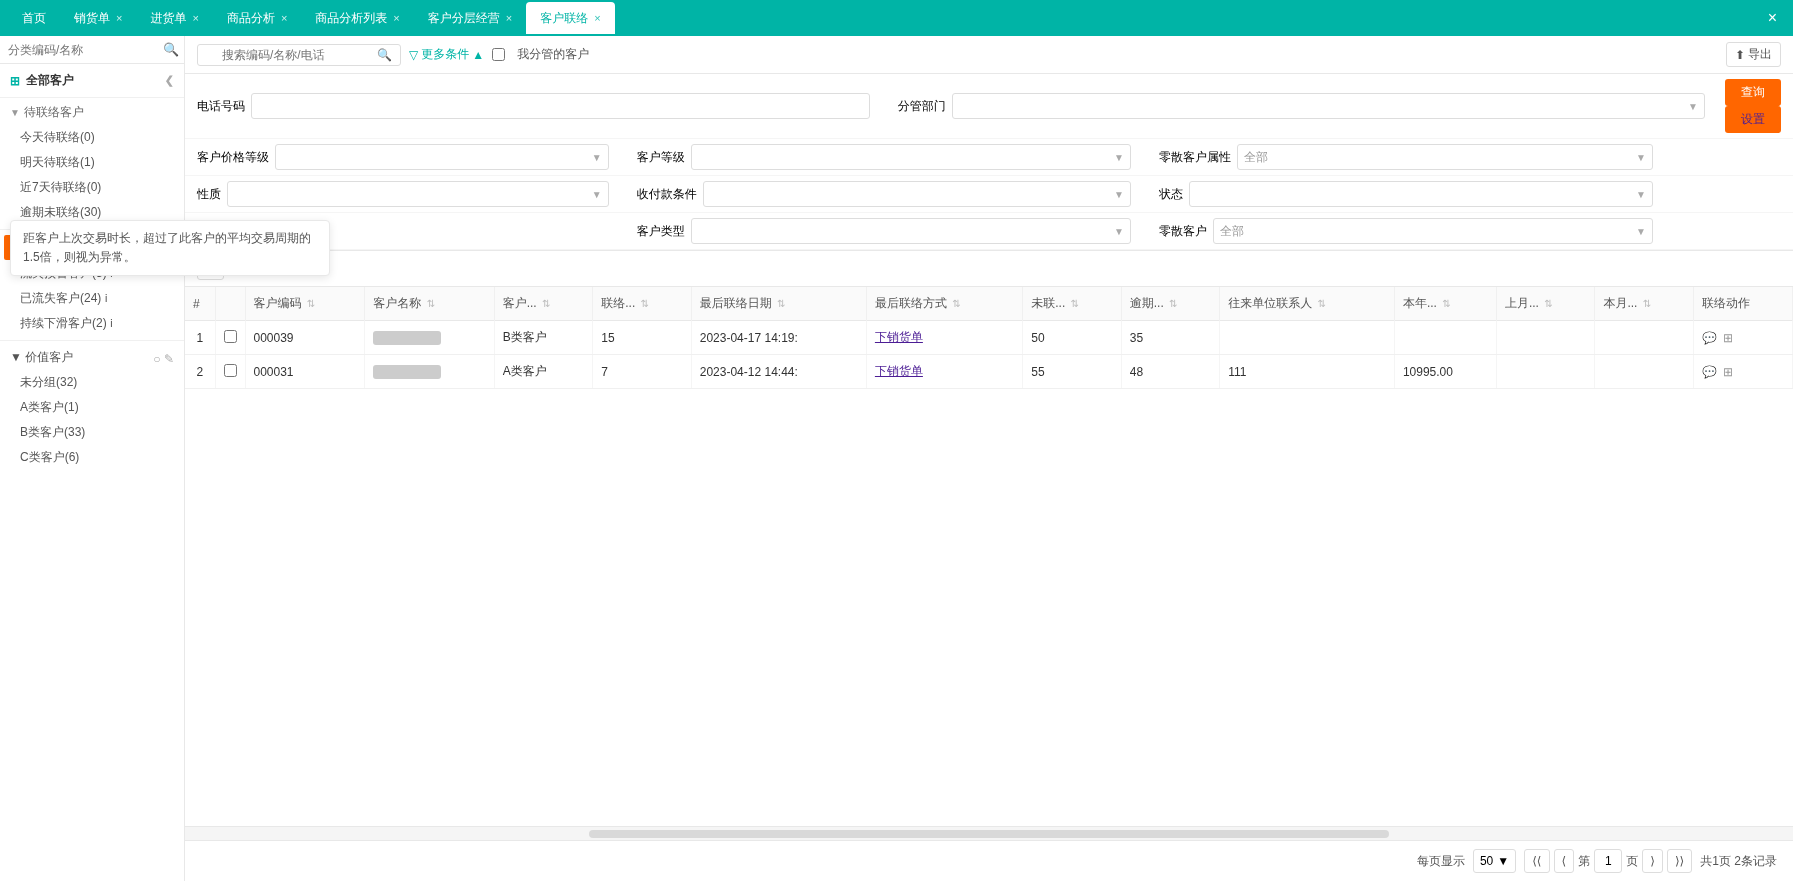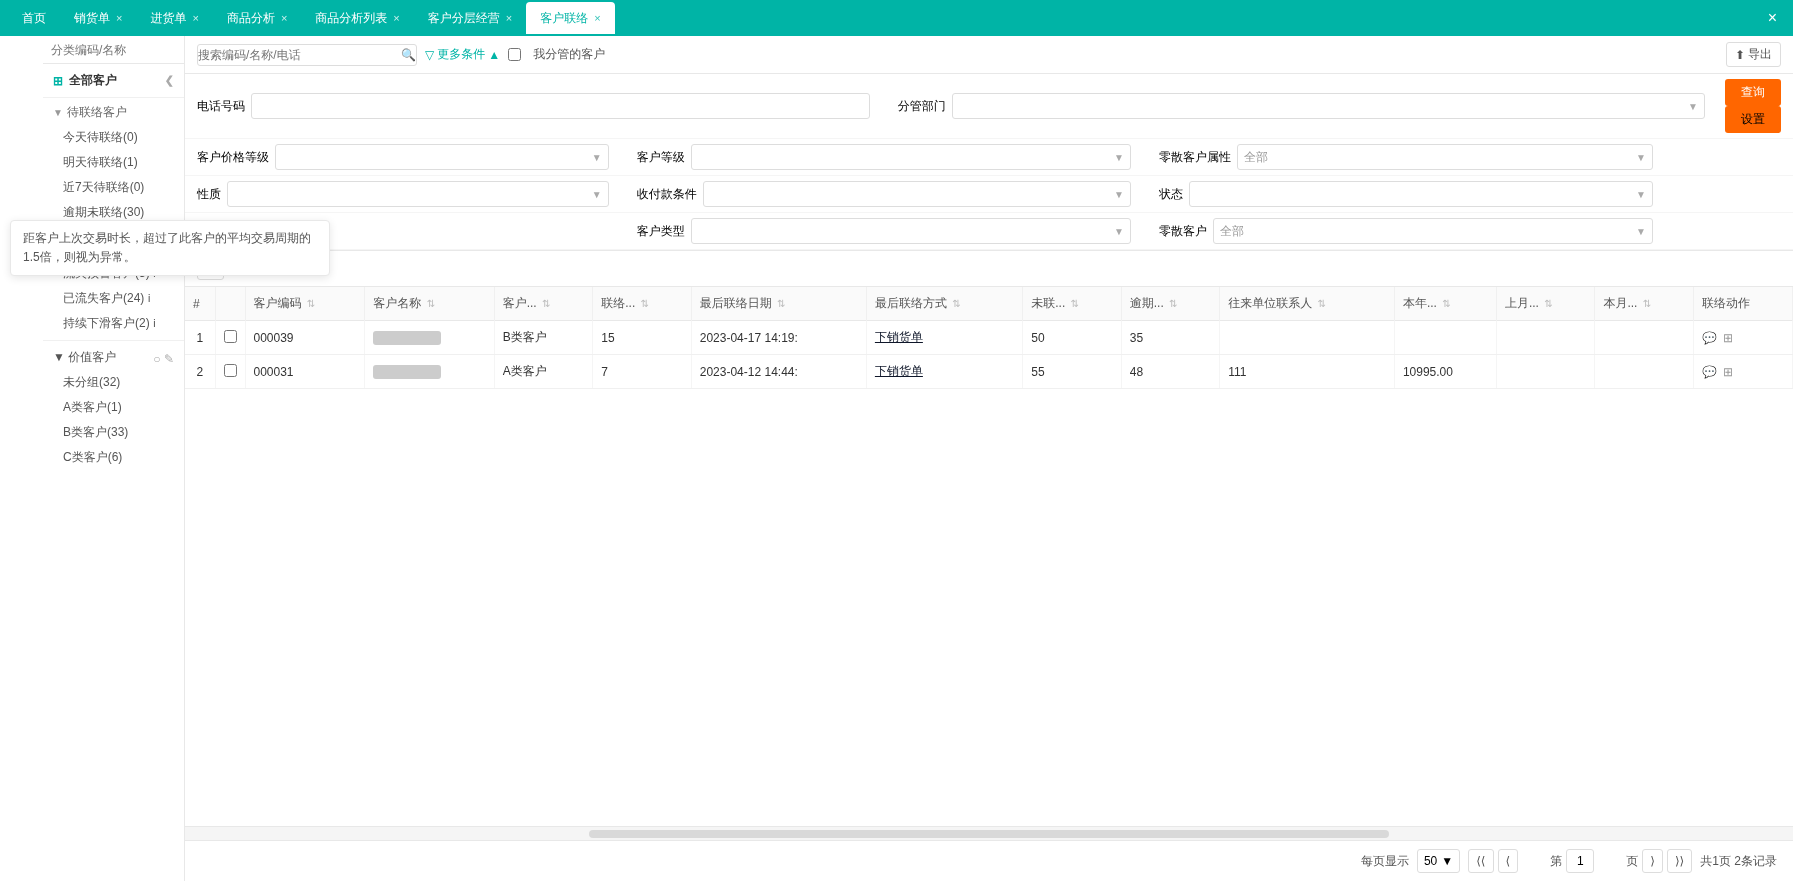--- a/index.html
+++ b/index.html
@@ -25,21 +25,21 @@
     }
 
     
     .main-layout {
       display: flex; height: calc(881px - 36px);
     }
 
     
     .sidebar {
       width: 185px; background: white; border-right: 1px solid #e8e8e8;
-      display: flex; flex-direction: column; overflow: hidden; flex-shrink: 0; padding-left: 43px;
+      display: flex; flex-direction: column; overflow: hidden; flex-shrink: 0;
     }
     .sidebar-search {
       display: flex; align-items: center; padding: 6px 8px; border-bottom: 1px solid #e8e8e8;
     }
     .sidebar-search input {
       border: none; outline: none; font-size: 12px; flex: 1; color: #666;
     }
     .sidebar-search .search-icon { color: #aaa; font-size: 13px; cursor: pointer; }
 
     .sidebar-section-title {
@@ -77,21 +77,21 @@
       flex: 1; display: flex; flex-direction: column; overflow: hidden; background: #f5f5f5;
     }
 
     
     .filter-bar {
       background: white; padding: 6px 12px; display: flex; align-items: center;
       border-bottom: 1px solid #e8e8e8; gap: 8px;
     }
     .search-input-wrap {
       display: flex; align-items: center; border: 1px solid #ddd; border-radius: 3px;
-      padding: 3px 0; width: 220px; background: white;
+      padding: 3px 24px; width: 204px; background: white;
     }
     .search-input-wrap input {
       border: none; outline: none; font-size: 12px; flex: 1; color: #666;
     }
     .search-input-wrap .s-icon { color: #aaa; font-size: 12px; cursor: pointer; }
     .more-cond {
       display: flex; align-items: center; color: #00b4a6; cursor: pointer; font-size: 12px; gap: 3px;
     }
     .my-customer {
       display: flex; align-items: center; gap: 12px; color: #555; font-size: 12px; cursor: pointer;
@@ -124,21 +124,21 @@
     .adv-input {
       flex: 1; border: 1px solid #ddd; border-radius: 3px; padding: 3px 6px;
       height: 26px; outline: none; font-size: 12px; color: #333;
     }
     .adv-more { color: #00b4a6; cursor: pointer; font-size: 12px; white-space: nowrap; margin-left: 4px; }
     .query-btn {
       background: #ff6600; color: white; border: none; border-radius: 3px;
       padding: 5px 16px; cursor: pointer; font-size: 12px; white-space: nowrap;
     }
     .setting-btn {
-      background: #ff6600; color: #000000; border: none; border-radius: 3px;
+      background: #ff6600; color: #4c1d95; border: none; border-radius: 3px;
       padding: 5px 16px; cursor: pointer; font-size: 12px; white-space: nowrap;
     }
 
     
     .table-area {
       flex: 1; overflow: hidden; background: white; margin: 0; display: flex; flex-direction: column;
     }
     .table-toolbar {
       display: flex; align-items: center; padding: 6px 12px; border-bottom: 1px solid #e8e8e8;
       gap: 8px;
@@ -152,41 +152,41 @@
     .data-table thead tr { background: #fafafa; border-bottom: 1px solid #e8e8e8; }
     .data-table th {
       padding: 8px 8px; text-align: left; color: #555; font-weight: normal;
       border-right: 1px solid #f0f0f0; white-space: nowrap; font-size: 12px;
     }
     .data-table th .sort-icon { color: #bbb; font-size: 10px; margin-left: 2px; }
     .data-table td {
       padding: 8px 8px; border-bottom: 1px solid #f0f0f0; border-right: 1px solid #f5f5f5;
       color: #333; white-space: nowrap;
     }
-    .link-text { color: #0f172a; cursor: pointer; text-decoration: underline; }
+    .link-text { color: #4c1d95; cursor: pointer; text-decoration: underline; }
     .action-icons { display: flex; gap: 6px; color: #999; font-size: 14px; }
     .action-icons span { cursor: pointer; }
 
     .table-scroll { overflow-x: auto; overflow-y: auto; flex: 1; }
 
     
     .h-scroll-bar {
       height: 14px; background: #f5f5f5; border-top: 1px solid #e8e8e8;
       display: flex; align-items: center; padding: 0 4px;
     }
     .h-scroll-inner {
       width: 800px; height: 8px; background: #d9d9d9; border-radius: 4px; margin: 0 auto;
     }
 
     
     .pagination-bar {
       display: flex; align-items: center; justify-content: flex-end;
       padding: 8px 16px; border-top: 1px solid #e8e8e8; background: white; gap: 8px;
     }
-    .page-label { color: #555; font-size: 12px; margin-left: 28px; }
+    .page-label { color: #555; font-size: 12px; }
     .page-size-select {
       border: 1px solid #ddd; border-radius: 3px; padding: 2px 6px; font-size: 12px;
       display: flex; align-items: center; gap: 4px; cursor: pointer; background: white; height: 24px;
     }
     .page-nav { display: flex; align-items: center; gap: 4px; }
     .page-btn {
       border: 1px solid #ddd; border-radius: 3px; padding: 2px 7px; cursor: pointer;
       color: #555; background: white; font-size: 12px; height: 24px; display: flex; align-items: center;
     }
     .page-input {

